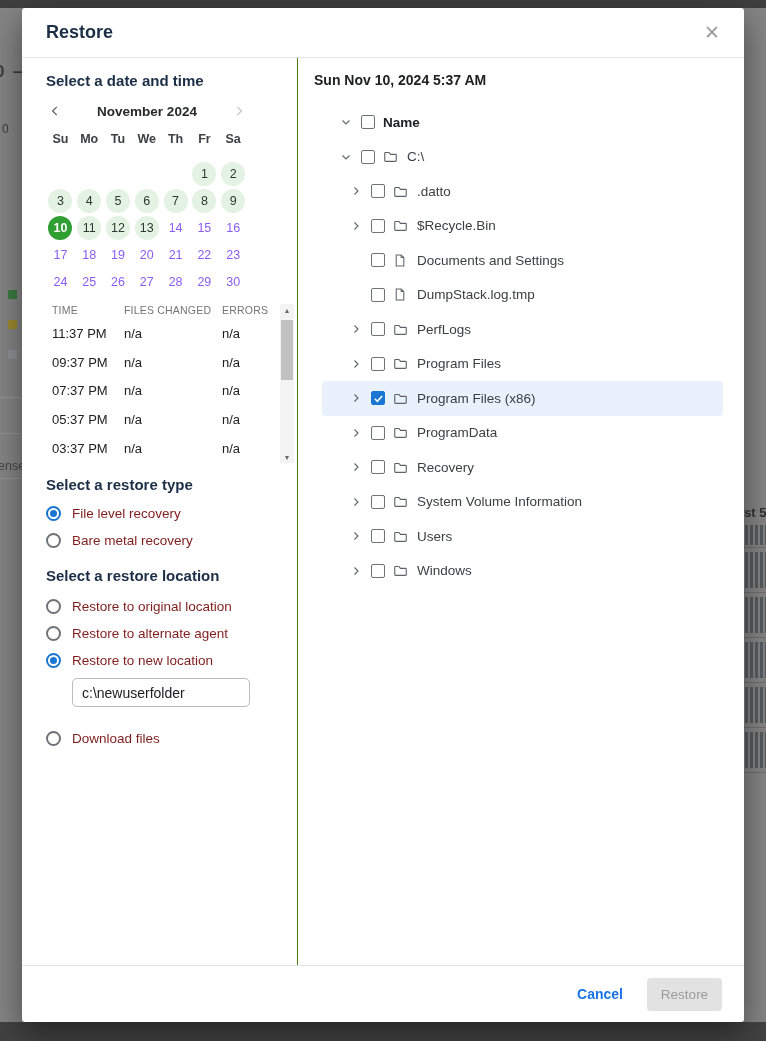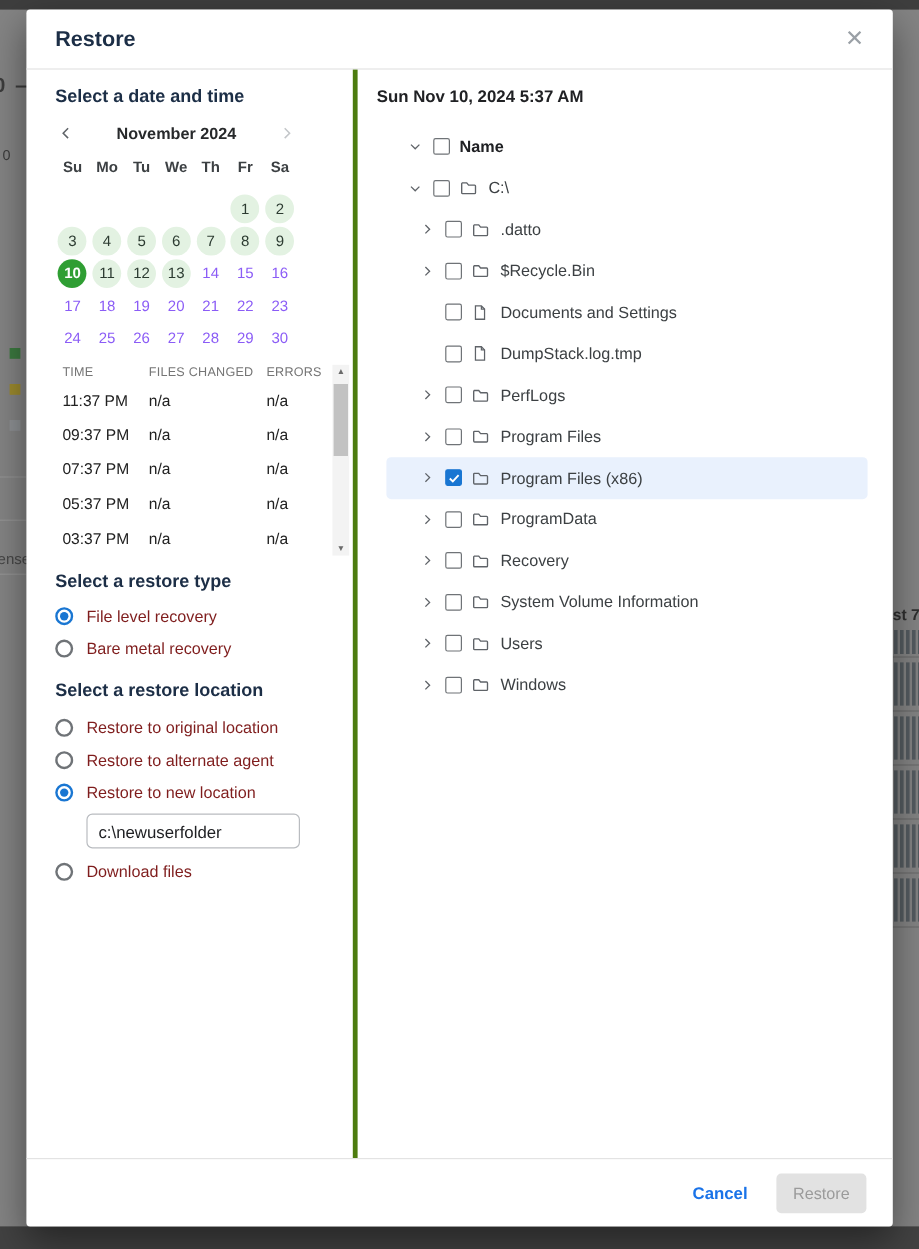--- a/index.html
+++ b/index.html
@@ -36,21 +36,21 @@
   }
   .dlg-header {
     height:50px; flex:0 0 50px; border-bottom:1px solid #e3e3e3;
     display:flex; align-items:center; justify-content:space-between;
     padding:0 24px;
   }
   .dlg-title { font-size:18px; font-weight:bold; color:#1c2e46; }
   .dlg-close { font-size:19px; color:#9aa0a6; cursor:pointer; line-height:1; background:none; border:none; font-family:inherit; }
 
   .dlg-body { flex:1 1 auto; display:flex; min-height:0; }
-  .left-panel { width:276px; flex:0 0 276px; border-right:4px solid #4d7c0f; padding:12px 24px 0 24px; }
+  .left-panel { width:276px; flex:0 0 276px; border-right:1px solid #4d7c0f; padding:12px 24px 0 24px; }
   .right-panel { flex:1 1 auto; padding:12px 0 0 16px; }
 
   .section-heading { font-size:15px; font-weight:bold; color:#1c2e46; }
   #heading-datetime { margin:2px 0 10px; }
 
   
   .cal { width:202px; }
   .cal-nav { height:24px; display:flex; align-items:center; justify-content:space-between; margin-bottom:7px; }
   .cal-month { font-size:13.5px; font-weight:bold; color:#27292b; }
   .cal-arrow { background:none; border:none; cursor:pointer; padding:0 2px; display:flex; align-items:center; }
@@ -82,21 +82,21 @@
   .sb-thumb { position:absolute; left:1px; right:1px; top:16px; height:60px; background:#c2c2c2; cursor:pointer; }
 
   
   #heading-type { margin:13px 0 7px; }
   #heading-location { margin:13px 0 9px; }
   .opt-row { display:flex; align-items:center; height:27px; cursor:pointer; }
   .rd { position:relative; width:15px; height:15px; border-radius:50%; border:2px solid #6f7377; flex:0 0 15px; background:#fff; }
   .rd.sel { border-color:#1976d2; }
   .rd.sel::after { content:""; position:absolute; inset:2px; border-radius:50%; background:#1976d2; }
   .opt-label { margin-left:11px; font-size:13.5px; color:#7f1d1d; }
-  .loc-input-wrap { margin:4px 0 6px 26px; }
+  .loc-input-wrap { margin:4px 0 18px 26px; }
   .loc-input {
     width:178px; height:29px; border:1px solid #b9bcc0; border-radius:5px;
     padding:0 9px; font-size:14px; color:#202124; font-family:inherit; outline:none; background:#fff;
   }
 
   
   .snapshot-label { font-size:14px; font-weight:bold; color:#202124; padding-top:2px; }
   .tree { margin:17px 0 0 8px; width:401px; }
   .tree-row { display:flex; align-items:center; height:34.5px; border-radius:4px; }
   .tree-row.lvl0 { padding-left:18px; }
@@ -118,21 +118,21 @@
   .btn-restore { width:75px; height:33px; background:#e2e2e2; border:none; border-radius:4px; color:#9b9b9b; font-size:13.5px; font-family:inherit; cursor:default; }
 </style>
 </head>
 <body>
 
 <div id="backdrop">
   <div class="strip-top"></div>
   <div class="frag" id="frag-1">0 —</div>
   <div class="frag" id="frag-2">0</div>
   <div class="frag" id="frag-3">ense</div>
-  <div class="frag" id="frag-4">st 7</div>
+  <div class="frag" id="frag-4">st 5</div>
   <div class="legend-sq" style="top:290px; background:#3c7a40;"></div>
   <div class="legend-sq" style="top:320px; background:#9d8b2e;"></div>
   <div class="legend-sq" style="top:350px; background:#8e9194;"></div>
   <div class="edge-line l" style="top:397px;"></div>
   <div class="edge-line l" style="top:433px;"></div>
   <div class="edge-line l" style="top:478px;"></div>
   <div id="bg-bars">
       <div class="bar-group" style="top:525px; height:20px;">
         <span style="height:20px"></span>
         <span style="height:20px"></span>

